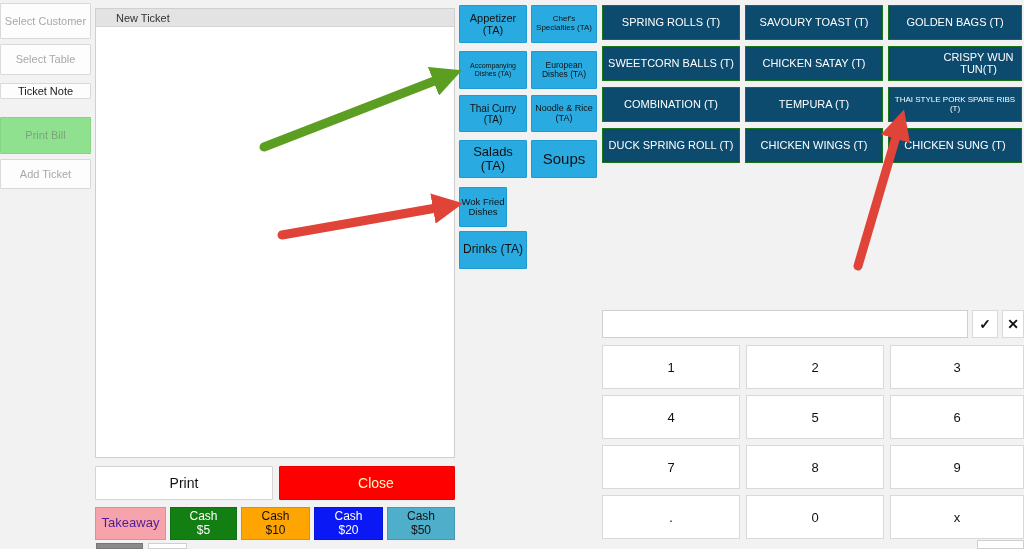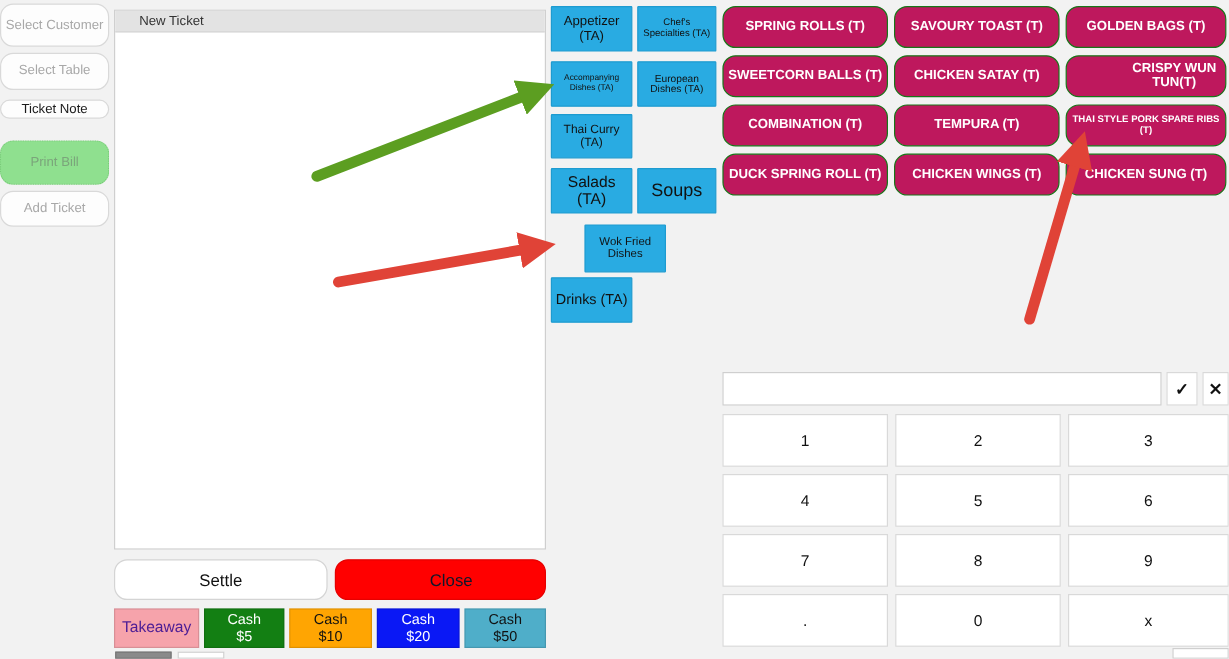--- a/index.html
+++ b/index.html
@@ -1,57 +1,57 @@
 <!DOCTYPE html>
 <html><head>
 <meta charset="utf-8">
 <style>
   * { margin:0; padding:0; box-sizing:border-box; }
   html,body { width:1024px; height:549px; }
   body { font-family:"Liberation Sans", sans-serif; background:#f2f2f2; }
   #app { position:relative; width:1024px; height:549px; overflow:hidden; background:#f2f2f2; }
 
   .btn { position:absolute; display:flex; align-items:center; justify-content:center;
-         text-align:right; border:1px solid #d4d4d4; background:#fff; border-radius:11px;
+         text-align:right; border:1px solid #d4d4d4; background:#fff; border-radius:1px;
          cursor:pointer; line-height:1.15; }
 
   
   .side-btn { left:0; width:91px; font-size:11px; color:#a8a8a8; background:#fdfdfd; border-color:#d9d9d9; }
   .side-btn.enabled { color:#1a1a1a; }
   .side-btn.printbill { background:#8fe08f; color:#7ba57b; border:1px dotted #79c979; }
 
   
   #ticket-panel { position:absolute; left:95px; top:8px; width:360px; height:450px;
                   background:#fff; border:1px solid #cfcfcf; }
   #ticket-header { height:18px; background:#e3e3e3; border-bottom:1px solid #d5d5d5;
                    font-size:11px; color:#333; display:flex; align-items:center; padding-left:20px; }
 
   
   .cat { position:absolute; display:flex; align-items:center; justify-content:center; text-align:center;
          background:#29abe2; color:#111; border:1px solid #1e9bd0; border-radius:1px; cursor:pointer;
          padding:1px; line-height:1.1; }
 
   
   .menu-btn { position:absolute; display:flex; align-items:center; justify-content:center; text-align:center;
-              background:#be185d; color:#fff; border:1px solid #187518; border-radius:11px;
-              font-size:11px; cursor:pointer; line-height:1.05; padding:1px;font-weight:bold; }
+              background:#0c4a6e; color:#fff; border:1px solid #187518; border-radius:0;
+              font-size:11px; cursor:pointer; line-height:1.05; padding:1px; }
 
   
   .key { position:absolute; display:flex; align-items:center; justify-content:center;
          background:#fff; border:1px solid #d9d9d9; font-size:13px; color:#111; cursor:pointer; }
   #pad-input { position:absolute; left:602px; top:310px; width:366px; height:28px;
                border:1px solid #cfcfcf; background:#fff; font-size:13px; padding:0 6px;
                font-family:"Liberation Sans", sans-serif; }
   .pad-action { position:absolute; top:310px; height:28px; display:flex; align-items:center;
                 justify-content:center; background:#fff; border:1px solid #d9d9d9;
                 font-size:14px; font-weight:bold; color:#111; cursor:pointer; }
 
   
   #settle-btn { left:95px; top:466px; width:178px; height:34px; font-size:14px; color:#111; }
-  #close-btn  { left:279px; top:466px; width:176px; height:34px; font-size:14px; color:#0f172a;
+  #close-btn  { left:279px; top:466px; width:176px; height:34px; font-size:14px; color:#fef9c3;
                 background:#ff0000; border-color:#e60000;padding-left:18px; }
   .pay-btn { position:absolute; top:507px; height:33px; display:flex; flex-direction:column;
              align-items:center; justify-content:center; font-size:12px; line-height:1.15;
              border:1px solid rgba(0,0,0,0.12); cursor:pointer; }
 
   .partial { position:absolute; background:#fff; border:1px solid #cfcfcf; }
 
   #arrow-layer { position:absolute; left:0; top:0; width:1024px; height:549px; pointer-events:none; }
 </style>
 </head>
@@ -68,23 +68,24 @@
   <div id="ticket-panel">
     <div id="ticket-header">New Ticket</div>
     <div style="flex:1;"></div>
   </div>
 
   <div class="cat" style="left:459px; top:5px;   width:68px; height:38px; font-size:11px;">Appetizer (TA)</div>
   <div class="cat" style="left:531px; top:5px;   width:66px; height:38px; font-size:8px;">Chef's Specialties (TA)</div>
   <div class="cat" style="left:459px; top:51px;  width:68px; height:38px; font-size:7px;">Accompanying Dishes (TA)</div>
   <div class="cat" style="left:531px; top:51px;  width:66px; height:38px; font-size:8.5px;">European Dishes (TA)</div>
   <div class="cat" style="left:459px; top:95px;  width:68px; height:37px; font-size:10px;">Thai Curry (TA)</div>
+  <div class="cat" style="left:531px; top:95px;  width:66px; height:37px; font-size:9px;">Noodle &amp; Rice (TA)</div>
   <div class="cat" style="left:531px; top:140px; width:66px; height:38px; font-size:15px;">Soups</div>
   <div class="cat" style="left:459px; top:140px; width:68px; height:38px; font-size:13px;">Salads (TA)</div>
-  <div class="cat" style="left:459px; top:187px; width:68px; height:40px; font-size:9.5px;margin-left:28px;">Wok Fried Dishes</div>
+  <div class="cat" style="left:459px; top:187px; width:48px; height:40px; font-size:9.5px;">Wok Fried Dishes</div>
   <div class="cat" style="left:459px; top:231px; width:68px; height:38px; font-size:12px;">Drinks (TA)</div>
 
   <div class="menu-btn" style="left:602px; top:5px;   width:138px; height:35px;">SPRING ROLLS (T)</div>
   <div class="menu-btn" style="left:745px; top:5px;   width:138px; height:35px;">SAVOURY TOAST (T)</div>
   <div class="menu-btn" style="left:888px; top:5px;   width:134px; height:35px;">GOLDEN BAGS (T)</div>
   <div class="menu-btn" style="left:602px; top:46px;  width:138px; height:35px;">SWEETCORN BALLS (T)</div>
   <div class="menu-btn" style="left:745px; top:46px;  width:138px; height:35px;">CHICKEN SATAY (T)</div>
   <div class="menu-btn" style="left:888px; top:46px;  width:134px; height:35px;padding-left:48px;">CRISPY WUN TUN(T)</div>
   <div class="menu-btn" style="left:602px; top:87px;  width:138px; height:35px;">COMBINATION (T)</div>
   <div class="menu-btn" style="left:745px; top:87px;  width:138px; height:35px;">TEMPURA (T)</div>
@@ -107,21 +108,21 @@
   <div class="key" style="left:602px; top:395px; width:138px; height:44px;">4</div>
   <div class="key" style="left:746px; top:395px; width:138px; height:44px;">5</div>
   <div class="key" style="left:890px; top:395px; width:134px; height:44px;">6</div>
   <div class="key" style="left:602px; top:445px; width:138px; height:44px;">7</div>
   <div class="key" style="left:746px; top:445px; width:138px; height:44px;">8</div>
   <div class="key" style="left:890px; top:445px; width:134px; height:44px;">9</div>
   <div class="key" style="left:602px; top:495px; width:138px; height:44px;">.</div>
   <div class="key" style="left:746px; top:495px; width:138px; height:44px;">0</div>
   <div class="key" style="left:890px; top:495px; width:134px; height:44px;">x</div>
 
-  <div class="btn" id="settle-btn">Settle</div>
+  <div class="btn" id="settle-btn">Print</div>
   <div class="btn" id="close-btn">Close</div>
 
   <div class="pay-btn" style="left:95px;  width:71px; background:#f6a3ab; color:#4c1d95; font-size:13px;">
     <span>Takeaway</span>
   </div>
   <div class="pay-btn" style="left:170px; width:67px; background:#137f13; color:#fff;">
     <span>Cash</span>
     <span>$5</span>
   </div>
   <div class="pay-btn" style="left:241px; width:69px; background:#ffa502; color:#111;">

